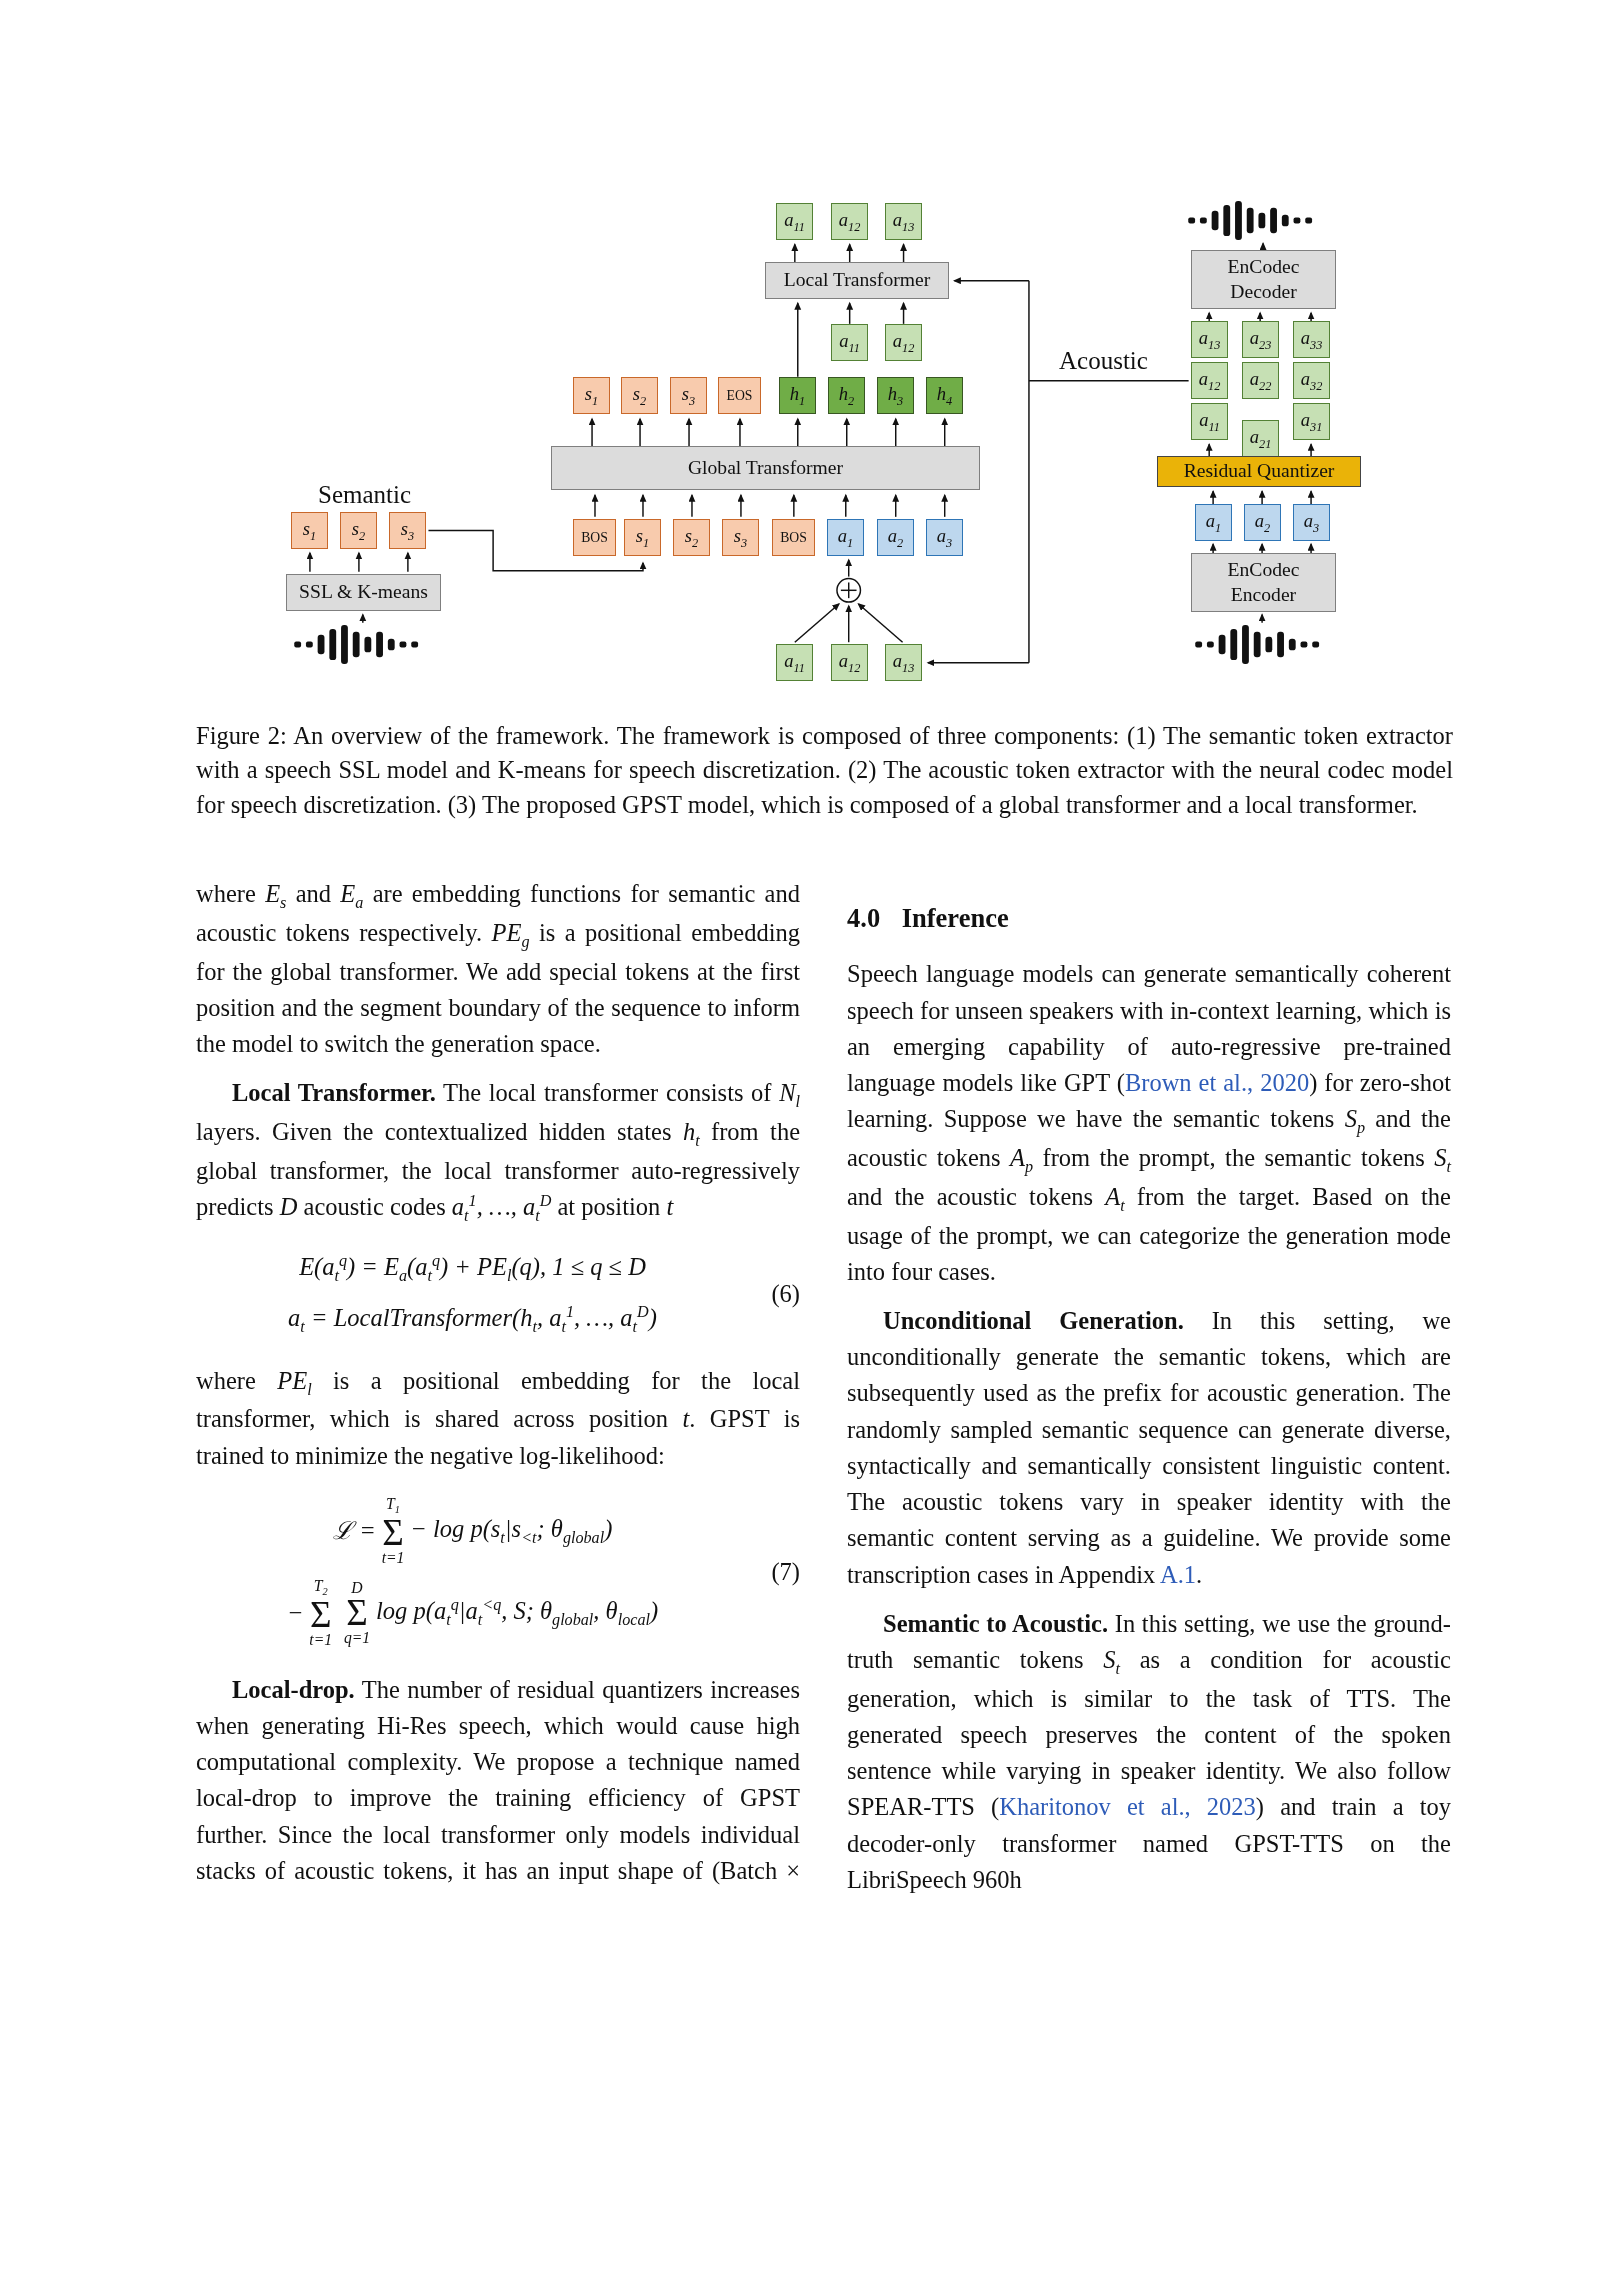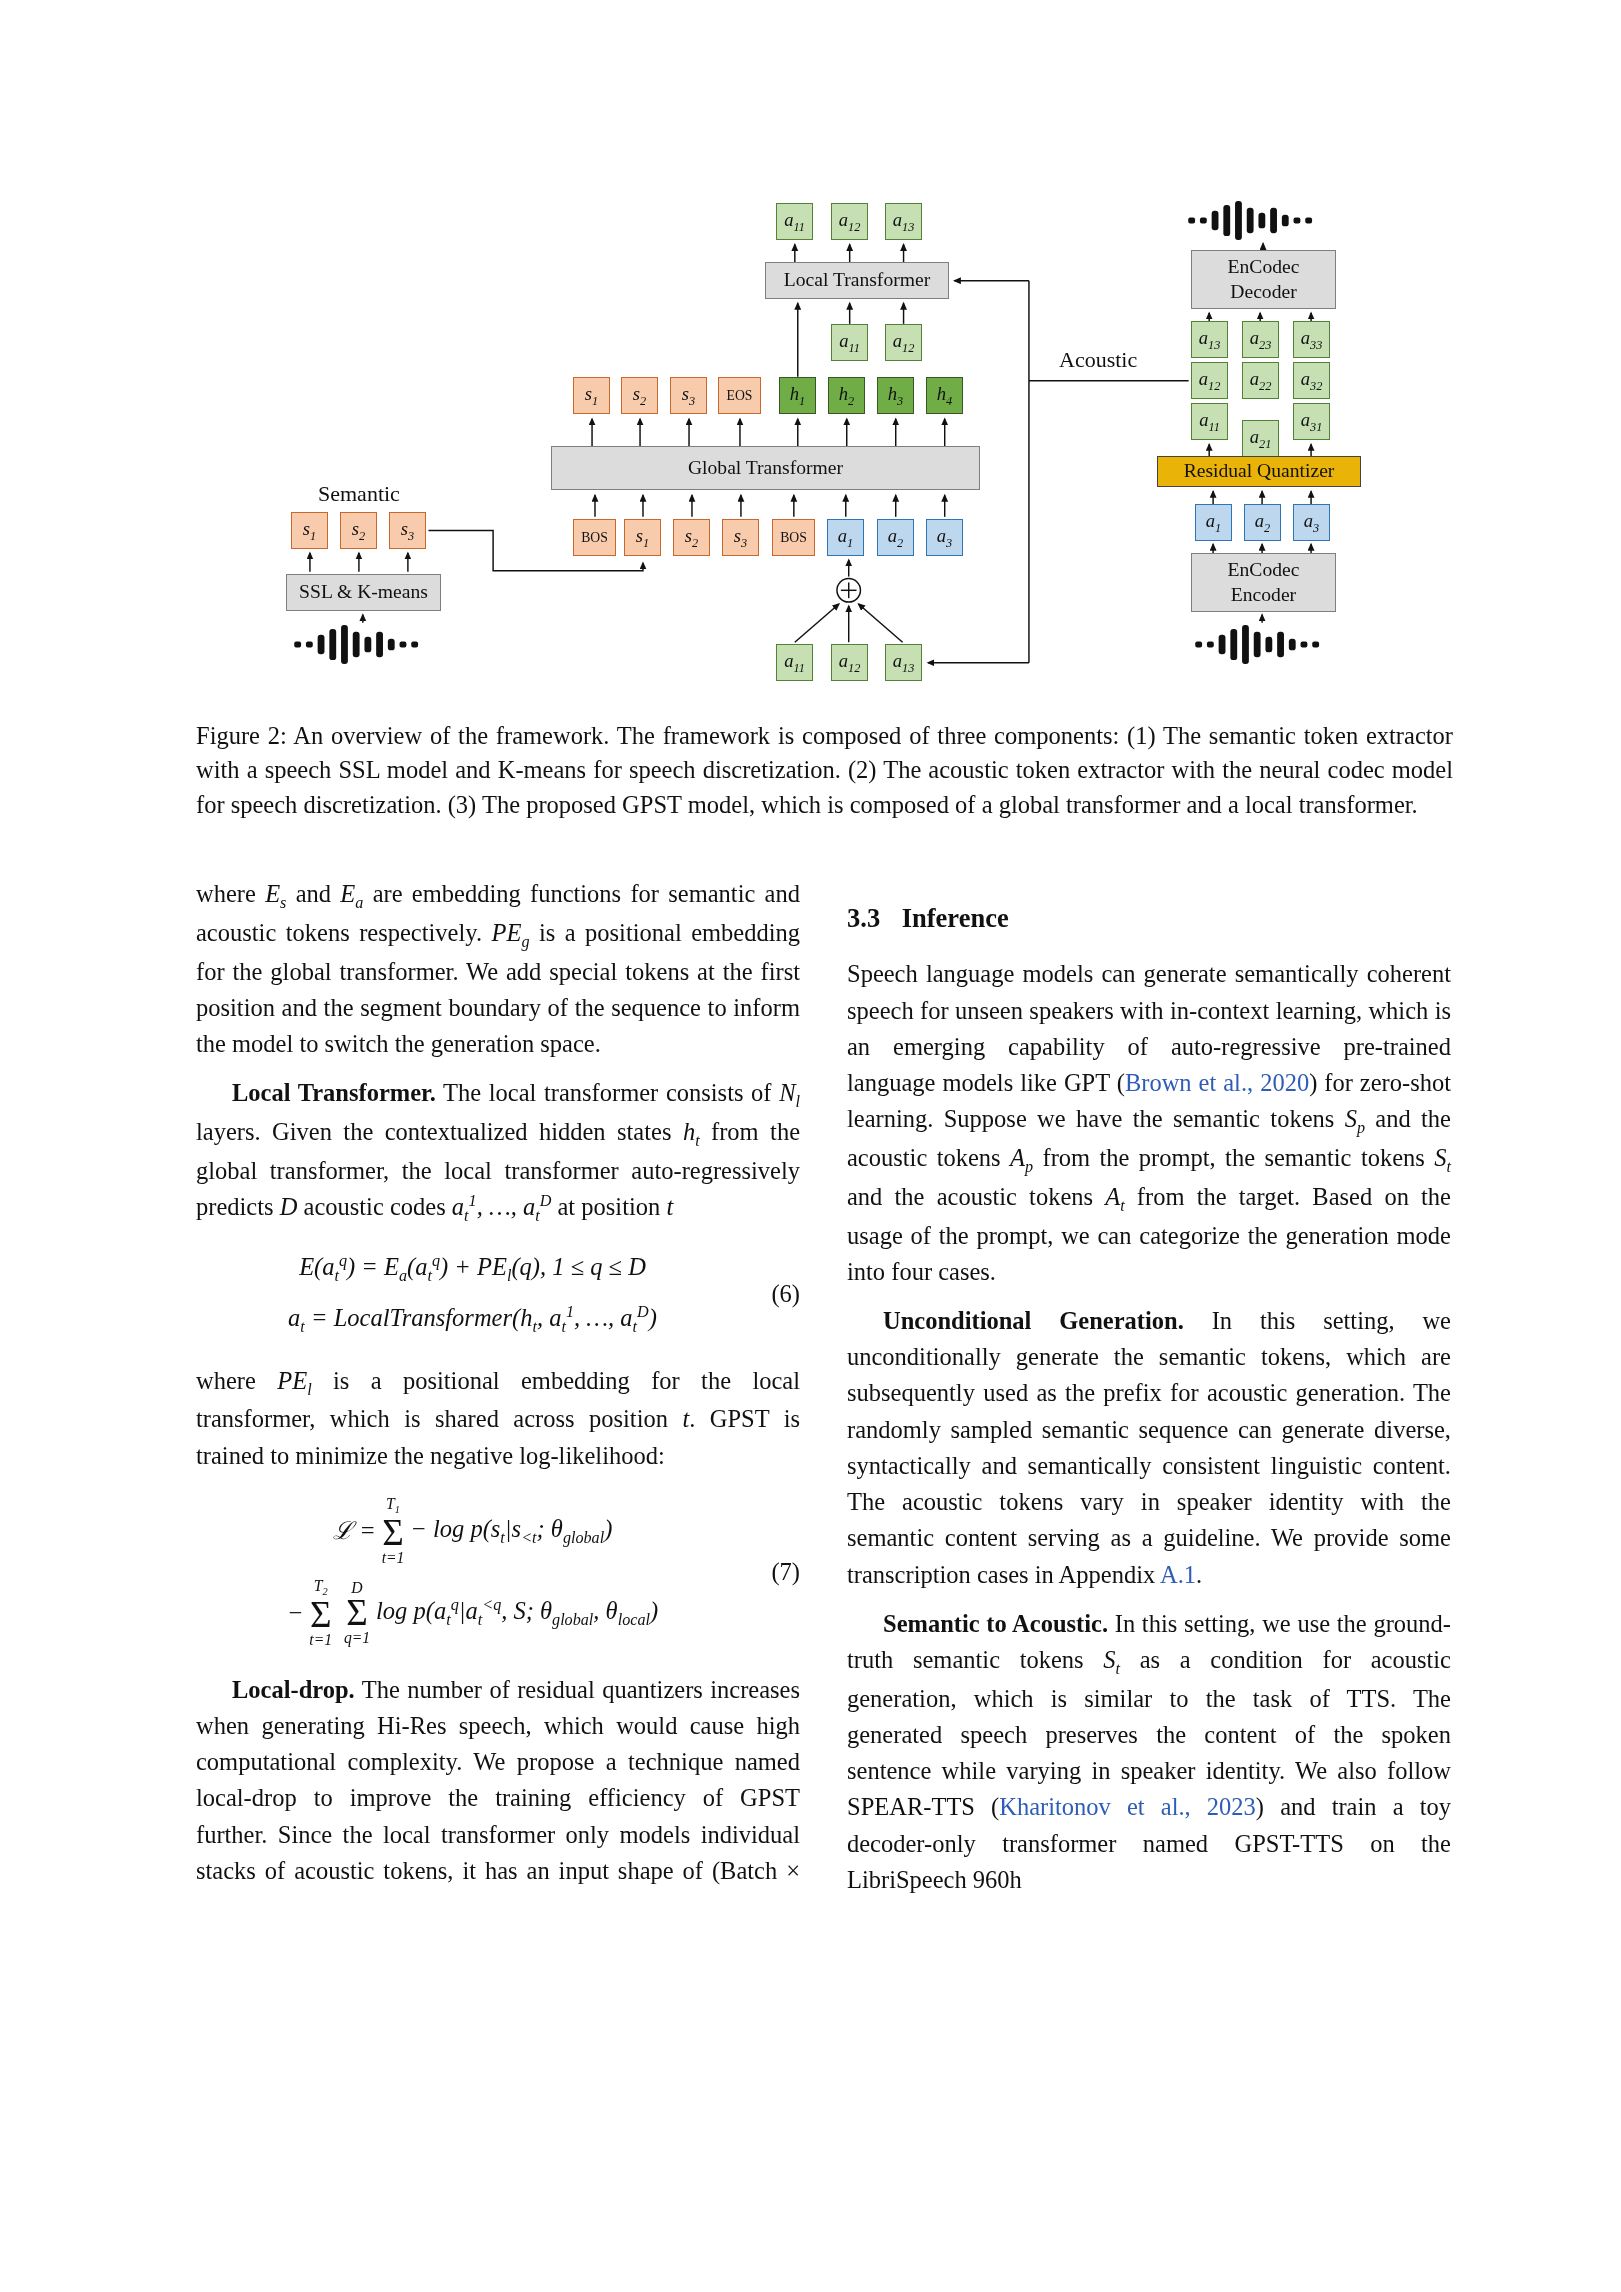--- a/index.html
+++ b/index.html
@@ -23,21 +23,21 @@
        justify-content:center;font-size:18.6px;line-height:1;background:#fff;}
   .tok.wide{width:43px;font-size:13.7px;font-family:"Liberation Serif",serif;}
   .tok.orange{background:var(--orange);border-color:var(--orange-border);}
   .tok.green{background:var(--green-light);border-color:var(--green-border);}
   .tok.dgreen{background:var(--green-dark);border-color:var(--green-dark-border);}
   .tok.blue{background:var(--blue);border-color:var(--blue-border);}
   .tok .math{font-style:italic;}
   .box{position:absolute;display:flex;flex-direction:column;align-items:center;justify-content:center;
        border:1.5px solid var(--gray-border);background:var(--gray);font-size:19.6px;line-height:1.25;text-align:center;}
   .box.rq{background:#eab308;border-color:#444;}
-  .figlabel{position:absolute;font-size:22px;}
+  .figlabel{position:absolute;font-size:25px;}
   svg.wave{position:absolute;}
 
   
   .caption{margin:17.6px 169px 0 196px;width:1257px;font-size:24.5px;line-height:1.42;text-align:justify;}
 
   
   .cols{display:flex;gap:47px;margin:53px 169px 0 196px;}
   .col{width:604px;font-size:24.5px;line-height:1.48;text-align:justify;}
   .col p{margin-bottom:12.7px;}
   p.ind{text-indent:36px;}
@@ -341,21 +341,21 @@
               <span> log p(a<sub>t</sub><sup>q</sup>|a<sub>t</sub><sup>&lt;q</sup>, S; θ<sub>global</sub>, θ<sub>local</sub>)</span>
             </div>
         </div>
         <div class="eq-num">(7)</div>
       </div>
       <p class="ind"><b>Local-drop.</b> The number of residual quantizers increases when generating Hi-Res speech, which would cause high computational complexity. We propose a technique named local-drop to improve the training efficiency of GPST further. Since the local transformer only models individual stacks of acoustic tokens, it has an input shape of (Batch × <span class="math">T<sub>2</sub></span>, <span class="math">D</span>). The dimension of acoustic sequence length</p>
     </div>
 
     <div class="col">
       <h3 class="heading">
-        <span class="hnum">3.3</span><span>Inference</span>
+        <span class="hnum">4.0</span><span>Inference</span>
       </h3>
       <p>Speech language models can generate semantically coherent speech for unseen speakers with in-context learning, which is an emerging capability of auto-regressive pre-trained language models like GPT (<span class="link">Brown et al., 2020</span>) for zero-shot learning. Suppose we have the semantic tokens <span class="math">S<sub>p</sub></span> and the acoustic tokens <span class="math">A<sub>p</sub></span> from the prompt, the semantic tokens <span class="math">S<sub>t</sub></span> and the acoustic tokens <span class="math">A<sub>t</sub></span> from the target. Based on the usage of the prompt, we can categorize the generation mode into four cases.</p>
       <p class="ind"><b>Unconditional Generation.</b> In this setting, we unconditionally generate the semantic tokens, which are subsequently used as the prefix for acoustic generation. The randomly sampled semantic sequence can generate diverse, syntactically and semantically consistent linguistic content. The acoustic tokens vary in speaker identity with the semantic content serving as a guideline. We provide some transcription cases in Appendix <span class="link">A.1</span>.</p>
       <p class="ind"><b>Semantic to Acoustic.</b> In this setting, we use the ground-truth semantic tokens <span class="math">S<sub>t</sub></span> as a condition for acoustic generation, which is similar to the task of TTS. The generated speech preserves the content of the spoken sentence while varying in speaker identity. We also follow SPEAR-TTS (<span class="link">Kharitonov et al., 2023</span>) and train a toy decoder-only transformer named GPST-TTS on the LibriSpeech 960h</p>
     </div>
   </div>
 </div>
 
 
 </body></html>

